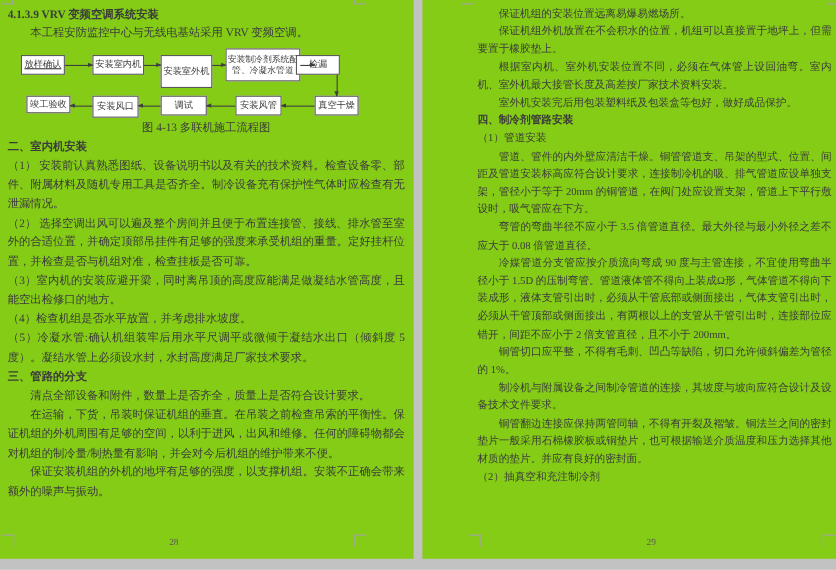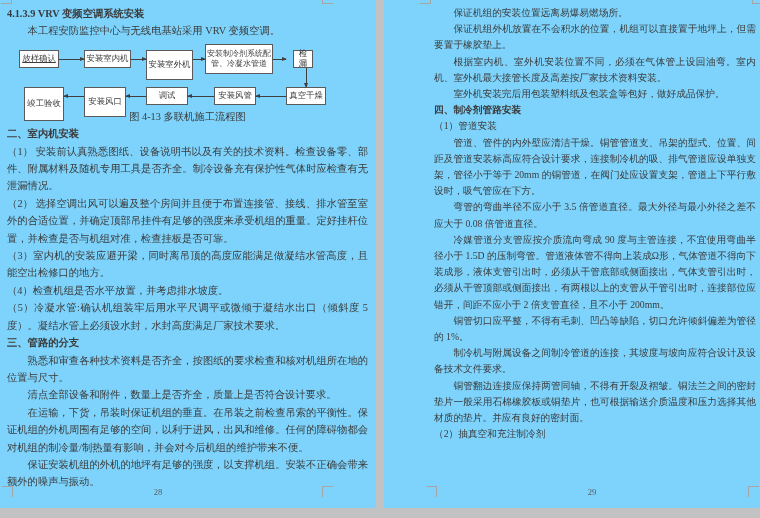--- a/index.html
+++ b/index.html
@@ -2,21 +2,21 @@
 <html><head>
 <meta charset="utf-8">
 <style>
   html,body{margin:0;padding:0;}
   .stage{
     position:relative;width:760px;height:518px;overflow:hidden;
     background:#c2c2c2;
     font-family:"Liberation Serif","DejaVu Serif",serif;
     color:#3b3b3b;
   }
-  .page{position:absolute;top:0;width:376px;height:508px;background:#7dd3fc;}
+  .page{position:absolute;top:0;width:376px;height:508px;background:#84cc16;}
   .page-left{left:0;}
   .page-right{left:384px;}
   .content{position:absolute;top:5px;}
   .page-left .content{left:7px;width:361px;font-size:10.3px;line-height:17.4px;}
   .page-right .content{left:50px;width:322px;font-size:9.7px;line-height:16.2px;}
   .blk{margin:0;text-align:justify;}
   .blk.title,.blk.heading{font-weight:bold;text-align:left;}
   .blk.indent{text-indent:2em;}
   .blk.caption{text-align:center;text-indent:0;}
   
@@ -61,23 +61,23 @@
     <span class="mark tl" style="left:1px;"></span>
     <span class="mark tr" style="left:322px;"></span>
     <div class="content" id="left-content">
         <div class="blk title">4.1.3.9 VRV 变频空调系统安装</div>
         <p class="blk para indent">本工程安防监控中心与无线电基站采用 VRV 变频空调。</p>
         <div class="flowchart">
           <div class="fc-box" style="left: 8px; top: 7px; width: 40px; height: 18px; text-decoration: underline;">放样确认</div>
           <div class="fc-box" style="left: 73px; top: 7px; width: 47px; height: 18px;">安装室内机</div>
           <div class="fc-box" style="left: 135px; top: 7px; width: 47px; height: 30px;">安装室外机</div>
           <div class="fc-box tall" style="left: 194px; top: 1px; width: 68px; height: 30px;">安装制冷剂系统配管、冷凝水管道</div>
-          <div class="fc-box" style="left: 282px; top: 7px; width: 20px; height: 18px;">检漏</div>
-          <div class="fc-box" style="left: 13px; top: 44px; width: 40px; height: 34px;">竣工验收</div>
-          <div class="fc-box" style="left: 73px; top: 44px; width: 42px; height: 30px;">安装风口</div>
+          <div class="fc-box" style="left: 258px; top: 7px; width: 40px; height: 18px;">检漏</div>
+          <div class="fc-box" style="left: 13px; top: 44px; width: 40px; height: 16px;">竣工验收</div>
+          <div class="fc-box" style="left: 73px; top: 44px; width: 42px; height: 20px;">安装风口</div>
           <div class="fc-box" style="left: 135px; top: 44px; width: 42px; height: 18px;">调试</div>
           <div class="fc-box" style="left: 203px; top: 44px; width: 42px; height: 18px;">安装风管</div>
           <div class="fc-box" style="left: 275px; top: 44px; width: 40px; height: 18px;">真空干燥</div>
           <span class="fc-arrow right" style="left: 48px; top: 16px; width: 25px; height: 0px;"></span>
           <span class="fc-arrow left" style="left: 53px; top: 53px; width: 20px; height: 0px;"></span>
           <span class="fc-arrow right" style="left: 120px; top: 16px; width: 15px; height: 0px;"></span>
           <span class="fc-arrow left" style="left: 115px; top: 53px; width: 20px; height: 0px;"></span>
           <span class="fc-arrow right" style="left: 182px; top: 16px; width: 12px; height: 0px;"></span>
           <span class="fc-arrow left" style="left: 177px; top: 53px; width: 26px; height: 0px;"></span>
           <span class="fc-arrow right" style="left: 262px; top: 16px; width: 13px; height: 0px;"></span>
@@ -85,21 +85,20 @@
           <span class="fc-arrow down" style="left: 295px; top: 25px; width: 0px; height: 19px;"></span>
         </div>
         <div class="blk caption">图 4-13 多联机施工流程图</div>
         <div class="blk heading">二、室内机安装</div>
         <p class="blk para">（1） 安装前认真熟悉图纸、设备说明书以及有关的技术资料。检查设备零、部件、附属材料及随机专用工具是否齐全。制冷设备充有保护性气体时应检查有无泄漏情况。</p>
         <p class="blk para">（2） 选择空调出风可以遍及整个房间并且便于布置连接管、接线、排水管至室外的合适位置，并确定顶部吊挂件有足够的强度来承受机组的重量。定好挂杆位置，并检查是否与机组对准，检查挂板是否可靠。</p>
         <p class="blk para">（3）室内机的安装应避开梁，同时离吊顶的高度应能满足做凝结水管高度，且能空出检修口的地方。</p>
         <p class="blk para">（4）检查机组是否水平放置，并考虑排水坡度。</p>
         <p class="blk para">（5）冷凝水管:确认机组装牢后用水平尺调平或微倾于凝结水出口（倾斜度 5 度）。凝结水管上必须设水封，水封高度满足厂家技术要求。</p>
         <div class="blk heading">三、管路的分支</div>
-        <p class="blk para indent">熟悉和审查各种技术资料是否齐全，按图纸的要求检查和核对机组所在地的位置与尺寸。</p>
         <p class="blk para indent">清点全部设备和附件，数量上是否齐全，质量上是否符合设计要求。</p>
         <p class="blk para indent">在运输，下货，吊装时保证机组的垂直。在吊装之前检查吊索的平衡性。保证机组的外机周围有足够的空间，以利于进风，出风和维修。任何的障碍物都会对机组的制冷量/制热量有影响，并会对今后机组的维护带来不便。</p>
         <p class="blk para indent">保证安装机组的外机的地坪有足够的强度，以支撑机组。安装不正确会带来额外的噪声与振动。</p>
       </div>
     <span class="mark bl" style="left:2px;"></span>
     <span class="mark br" style="left:322px;"></span>
     <div class="pagenum">28</div>
   </div>
 
   <div class="page page-right">

